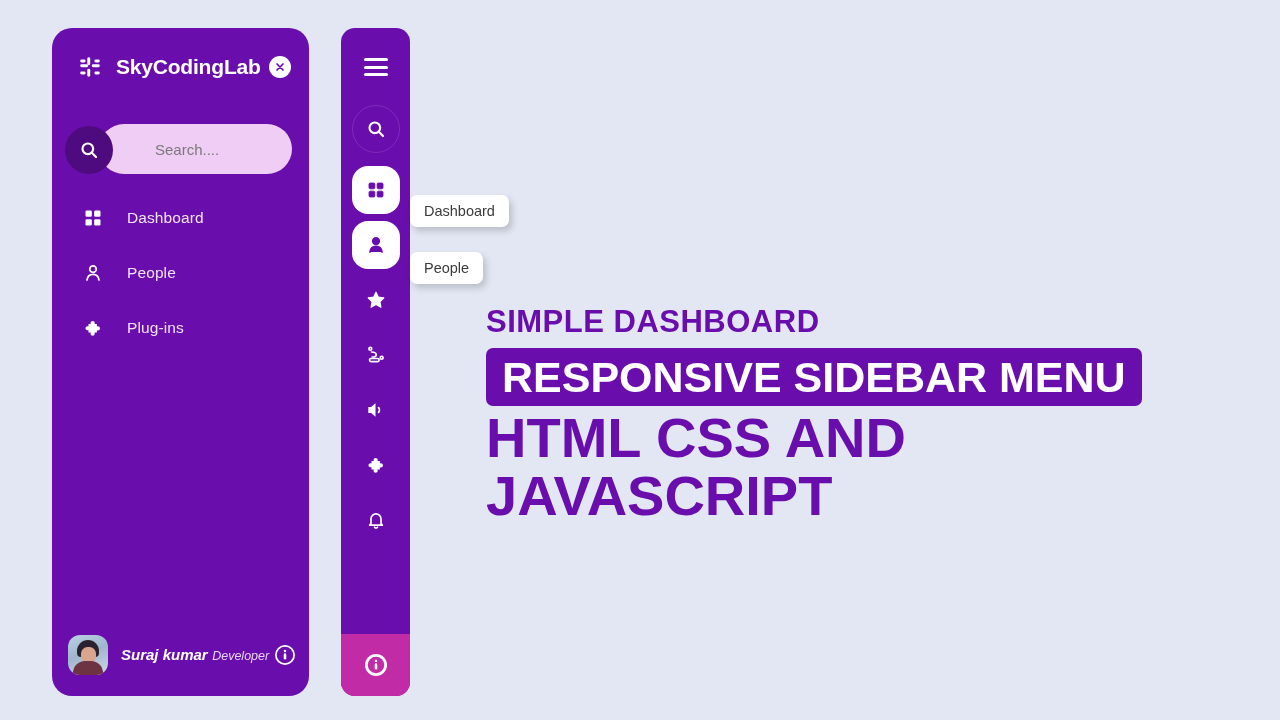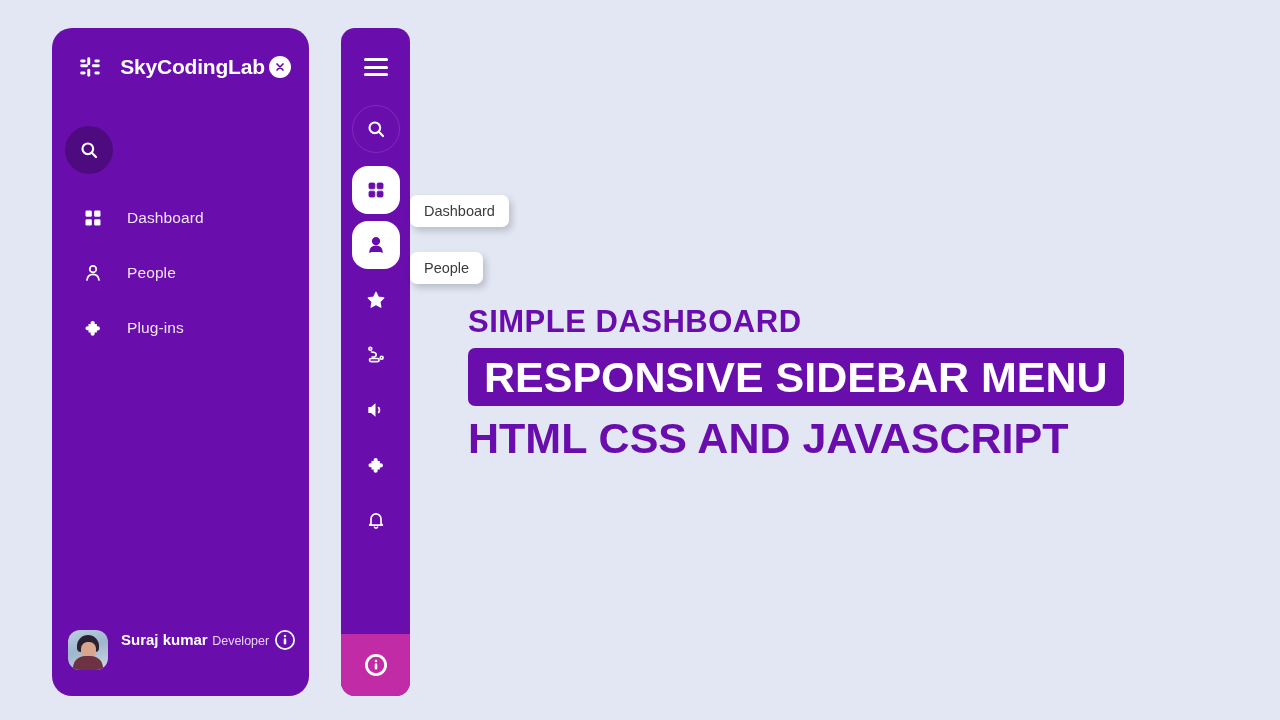--- a/index.html
+++ b/index.html
@@ -25,21 +25,20 @@
     display: flex;
     flex-direction: column;
   }
 
   .brand-row {
     display: flex;
     align-items: center;
     height: 62px;
     padding: 0 18px 0 26px;
     margin-top: 8px;
-    text-align: center;
   }
   .brand-logo { width: 24px; height: 24px; flex: 0 0 auto; }
   .brand-name {
     color: #ffffff;
     font-size: 21px;
     font-weight: bold;
     letter-spacing: -0.2px;
     margin-left: 14px;
     flex: 1 1 auto;
     white-space: nowrap;
@@ -111,23 +110,25 @@
     letter-spacing: 0.1px;
     white-space: nowrap;
   }
   .menu-item.active { background: #ffffff; }
   .menu-item.active .mi-label { color: #6a0dad; }
   .menu-item.active .mi-icon svg { fill: #6a0dad; stroke: #6a0dad; }
 
   
   .profile-row {
     display: flex;
+    align-items: center;
     margin: 0 14px 16px 16px;
     height: 50px;
     cursor: pointer;
+    font-style: italic;
   }
   .avatar {
     width: 40px; height: 40px;
     border-radius: 12px;
     flex: 0 0 auto;
     overflow: hidden;
     background: linear-gradient(160deg,#bcd0e3 0%,#9fb6cd 45%,#cfd9e6 100%);
     position: relative;
   }
   .avatar .av-hair {
@@ -233,21 +234,21 @@
     box-shadow: 3px 4px 7px rgba(0,0,0,0.18);
     white-space: nowrap;
     z-index: 20;
   }
   #tooltip-dashboard { left: 410px; top: 195px; }
   #tooltip-people    { left: 410px; top: 252px; }
 
   
   #headline {
     position: absolute;
-    left: 468px;
+    left: 486px;
     top: 300px;
     width: 720px;
   }
   .hl-1 {
     color: #6a0dad;
     font-size: 31px;
     font-weight: bold;
     letter-spacing: 0.5px;
     line-height: 44px;
   }
@@ -258,21 +259,21 @@
     font-size: 43px;
     font-weight: bold;
     letter-spacing: 0px;
     line-height: 58px;
     padding: 0 16px;
     border-radius: 7px;
     margin-top: 4px;
   }
   .hl-3 {
     color: #6a0dad;
-    font-size: 43px;
+    font-size: 56px;
     font-weight: bold;
     line-height: 58px;
     margin-top: 3px;
   }
 </style>
 </head>
 <body>
 
 <div id="expanded-sidebar">
 
@@ -291,20 +292,21 @@
     </span>
     <span class="brand-name">SkyCodingLab</span>
     <span class="close-btn">
       <svg viewBox="0 0 24 24">
         <path d="M6 6 L18 18 M18 6 L6 18" stroke="#6a0dad" stroke-width="3.4" stroke-linecap="round" fill="none"></path>
       </svg>
     </span>
   </div>
 
   <div class="search-wrap">
+    <input class="search-field" type="text" placeholder="Search...." style="">
     <span class="search-orb">
       <svg viewBox="0 0 24 24" fill="none" stroke="#ffffff" stroke-width="2.6" stroke-linecap="round">
         <circle cx="10.6" cy="10.6" r="6.4"></circle>
         <path d="M15.4 15.4 L20.4 20.4"></path>
       </svg>
     </span>
   </div>
 
   <div class="menu">
 

